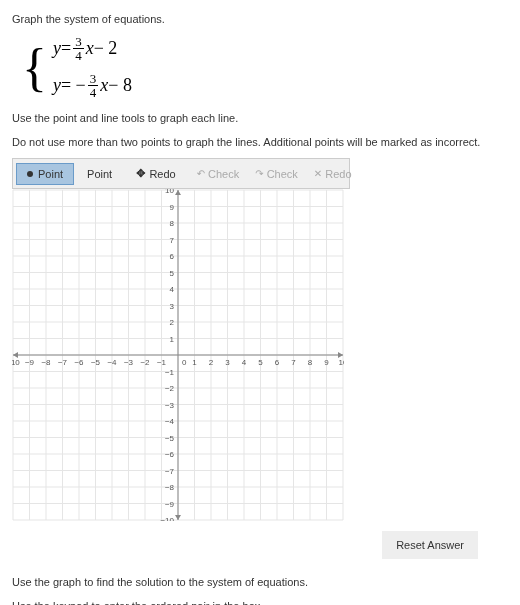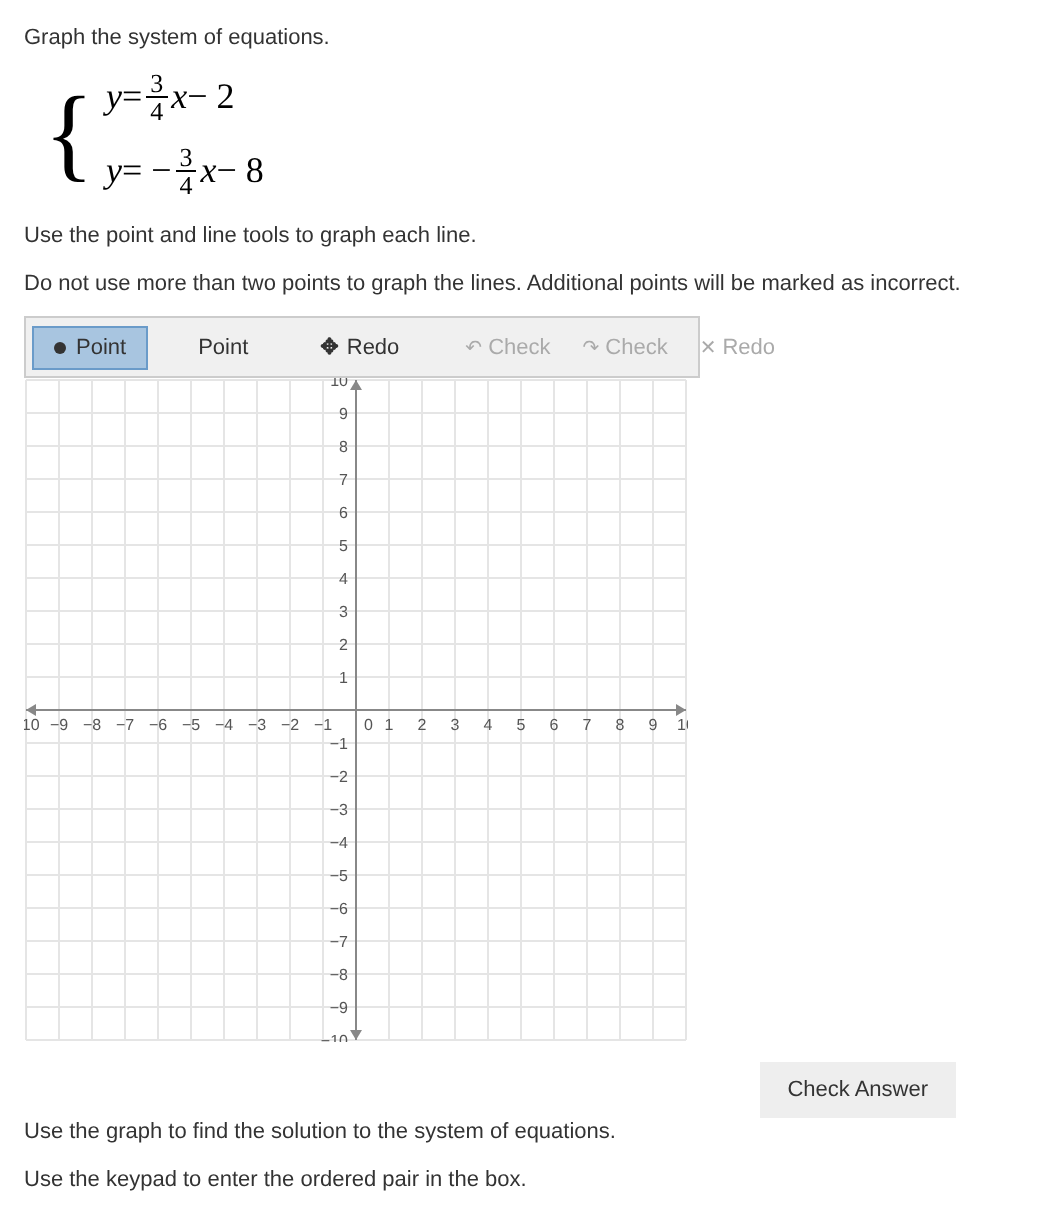--- a/index.html
+++ b/index.html
@@ -5,21 +5,21 @@
 body{font-family:Arial,Helvetica,sans-serif;font-size:11px;color:#333;margin:0;padding:12px;width:520px;box-sizing:border-box}
 p{margin:0 0 8px 0;line-height:1.4}
 .eq-brace{display:flex;align-items:center;margin:6px 0 12px 10px}
 .brace{font-size:52px;font-family:serif;font-weight:100;margin-right:6px;color:#000}
 .eq-lines{display:flex;flex-direction:column;gap:10px}
 .eq{font-family:'Times New Roman',serif;font-size:18px;font-style:italic;color:#000;display:flex;align-items:center}
 .fr{display:inline-flex;flex-direction:column;align-items:center;font-size:13px;font-style:normal;margin:0 2px;line-height:1}
 .fr .n{border-bottom:1px solid #000;padding:0 2px}
 .fr .d{padding:0 2px}
 .toolbar{display:flex;align-items:center;background:#f0f0f0;border:1px solid #ccc;padding:3px;font-size:11px;width:330px}
-.tool{display:flex;align-items:center;padding:4px 10px;cursor:pointer;border:1px solid transparent;margin-right:14px}
+.tool{display:flex;align-items:center;padding:4px 10px;cursor:pointer;border:1px solid transparent;margin-right:2px}
 .tool.sel{background:#a8c5e0;border:1px solid #6a9bc9}
 .dot{width:6px;height:6px;border-radius:50%;background:#333;margin-right:5px}
 .mv{font-weight:bold;margin-right:4px}
 .spacer{flex:1}
 .histbtn{color:#aaa;padding:4px 8px;display:flex;align-items:center;cursor:default}
 .hic{margin-right:3px;font-size:10px}
 .graphwrap{width:332px;height:332px;position:relative;background:#fff}
 svg{display:block}
 .gl{stroke:#e5e5e5;stroke-width:1}
 .ax{stroke:#888;stroke-width:1}
@@ -175,17 +175,17 @@
       <text x="298" y="176" text-anchor="middle" class="tick">8</text>
       <text x="162" y="37" text-anchor="end" class="tick">8</text>
       <text x="314.5" y="176" text-anchor="middle" class="tick">9</text>
       <text x="162" y="20.5" text-anchor="end" class="tick">9</text>
       <text x="331" y="176" text-anchor="middle" class="tick">10</text>
       <text x="162" y="4" text-anchor="end" class="tick">10</text>
       <text x="170" y="176" text-anchor="start" class="tick">0</text>
     </svg>
 </div>
 
-<button class="checkbtn">Check Answer</button>
+<button class="checkbtn">Reset Answer</button>
 <div class="clr"></div>
 
-<p style="">Use the graph to find the solution to the system of equations.</p>
+<p style="margin-top:16px">Use the graph to find the solution to the system of equations.</p>
 <p>Use the keypad to enter the ordered pair in the box.</p>
 
 </body></html>

